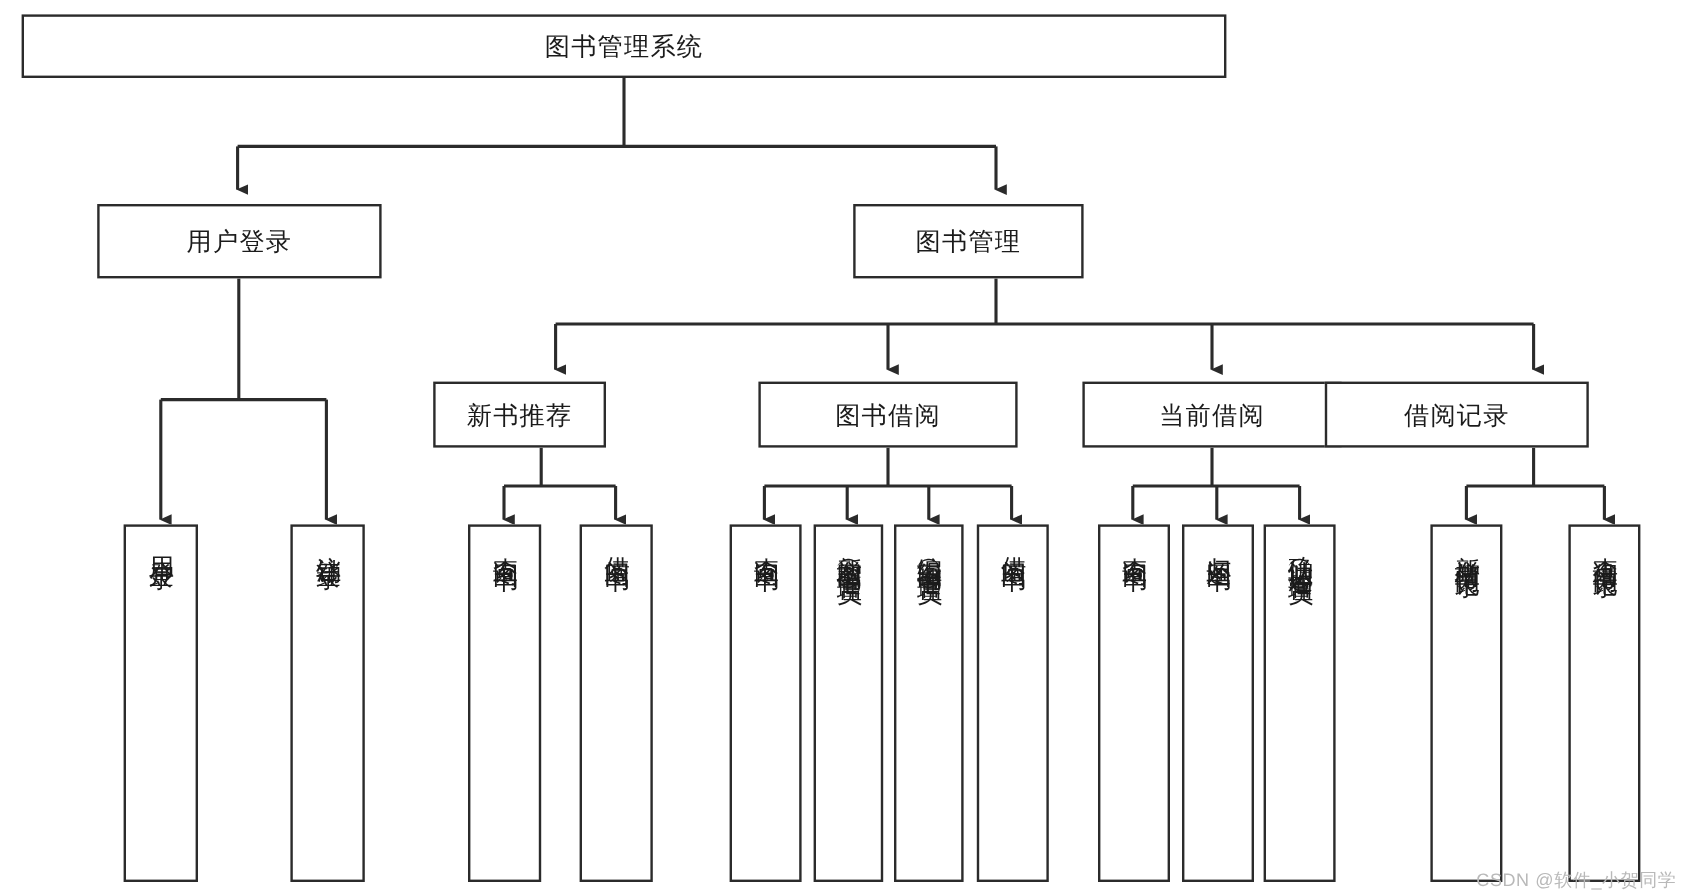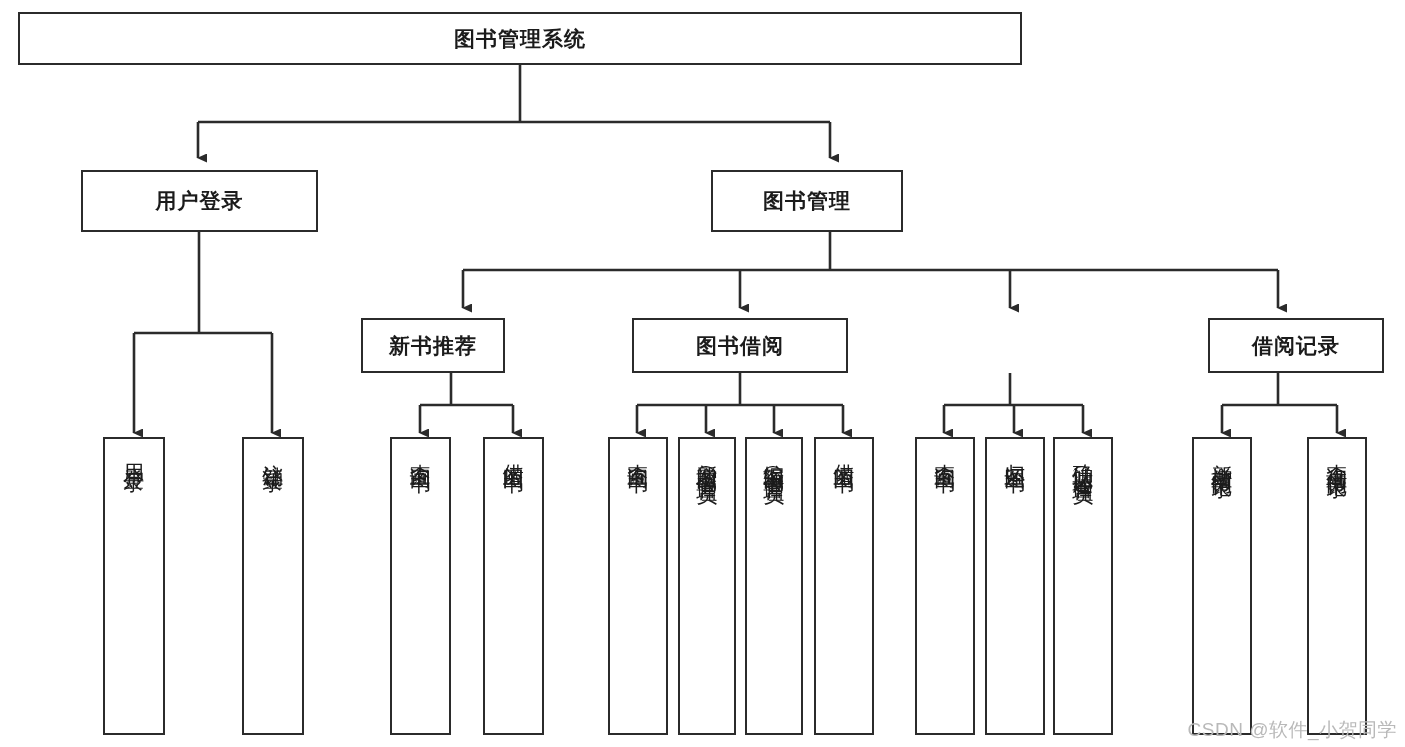--- a/index.html
+++ b/index.html
@@ -33,41 +33,40 @@
     border: 2px solid #2b2b2b;
     background: #ffffff;
     display: flex;
     align-items: center;
     justify-content: center;
     color: #1b1b1b;
   }
   .node-box.horiz {
     font-size: 21px;
     letter-spacing: 1px;
-    font-weight: bold;
   }
   .node-box.vert {
     align-items: flex-start;
     justify-content: center;
     padding-top: 8px;
   }
   .vert-label {
     writing-mode: vertical-rl;
     text-orientation: upright;
     font-size: 21px;
     line-height: 1.12;
     letter-spacing: 3px;
     white-space: nowrap;
     color: #1b1b1b;
   }
   .watermark {
     position: absolute;
     right: 8px;
     bottom: 4px;
-    font-size: 19px;
+    font-size: 15px;
     color: #b9b9b9;
     letter-spacing: 0.5px;
     white-space: nowrap;
     pointer-events: none;
   }
 </style>
 </head>
 <body>
 
 <div id="diagram-root">
@@ -147,22 +146,25 @@
   </div>
 
   <div class="node-box horiz" style="left:361px; top:318px; width:144px; height:55px;">
     <span>新书推荐</span>
   </div>
 
   <div class="node-box horiz" style="left:632px; top:318px; width:216px; height:55px;">
     <span>图书借阅</span>
   </div>
 
-
-  <div class="node-box horiz" style="left:1208px; top:318px; width:176px; height:55px;">
+  <div class="node-box horiz" style="left:902px; top:318px; width:216px; height:55px;">
+    <span>当前借阅</span>
+  </div>
+
+  <div class="node-box horiz" style="left:1104px; top:318px; width:220px; height:55px;">
     <span>借阅记录</span>
   </div>
 
   <div class="node-box vert" style="left:103px; top:437px; width:62px; height:298px;">
     <span class="vert-label">用户登录</span>
   </div>
 
   <div class="node-box vert" style="left:242px; top:437px; width:62px; height:298px;">
     <span class="vert-label">注销登录</span>
   </div>

